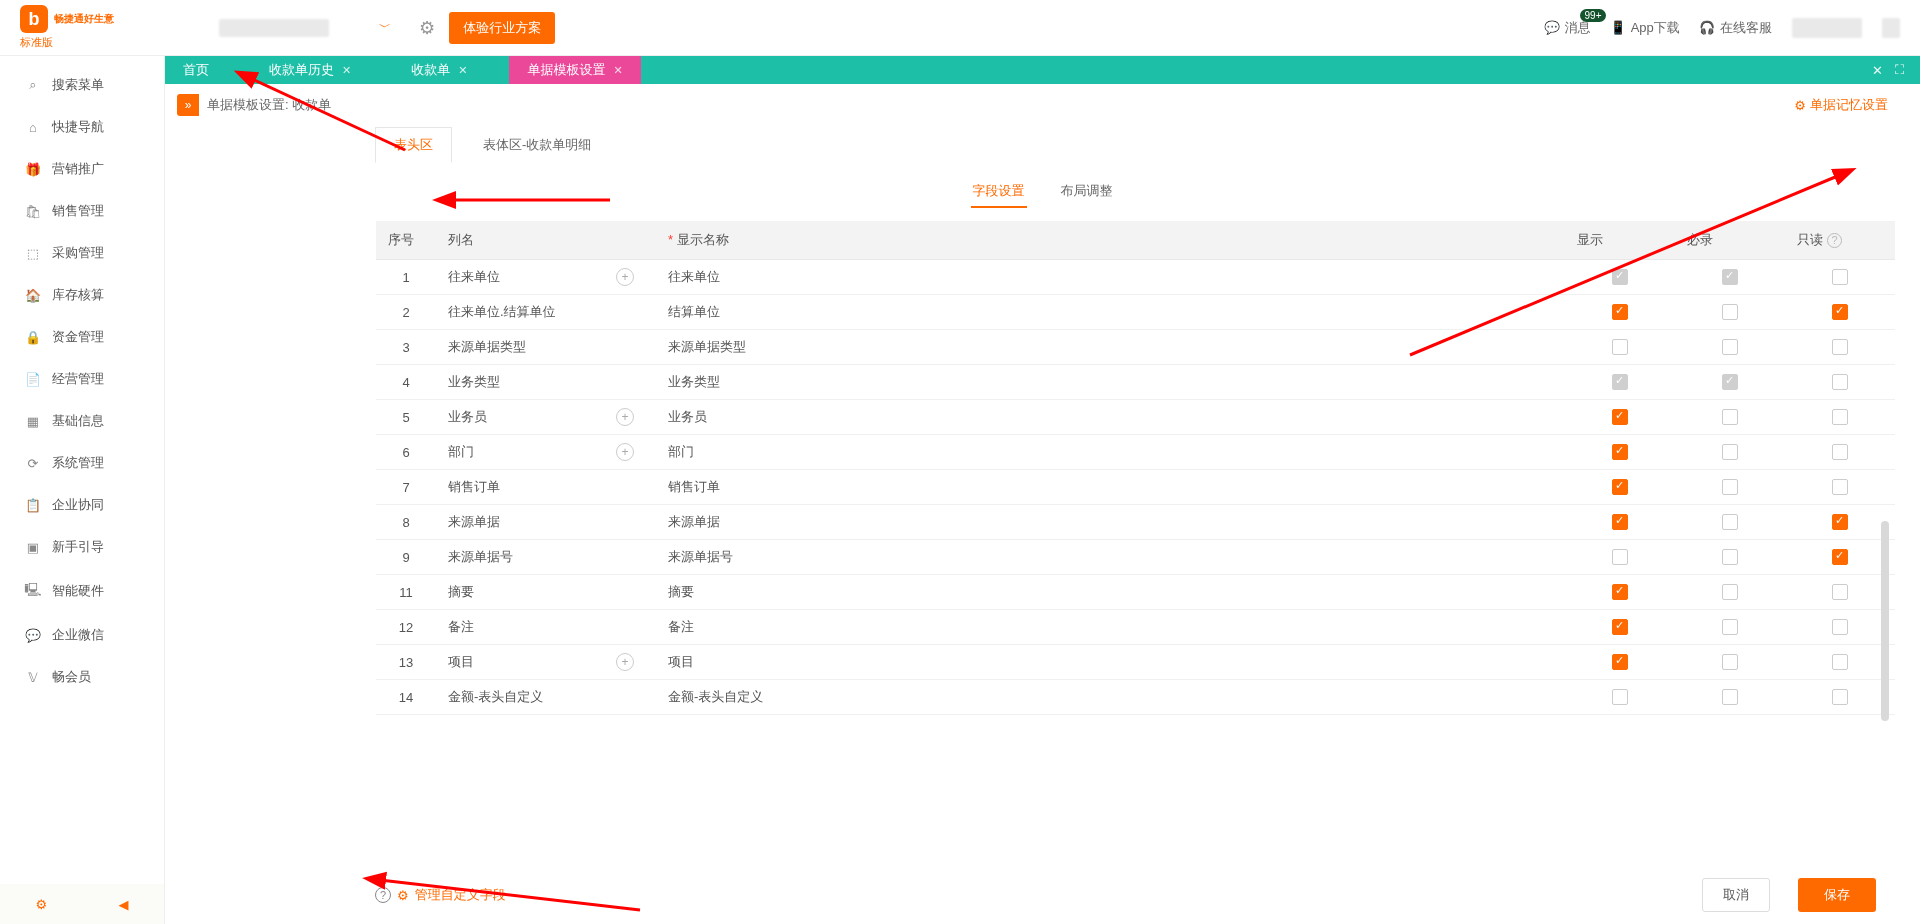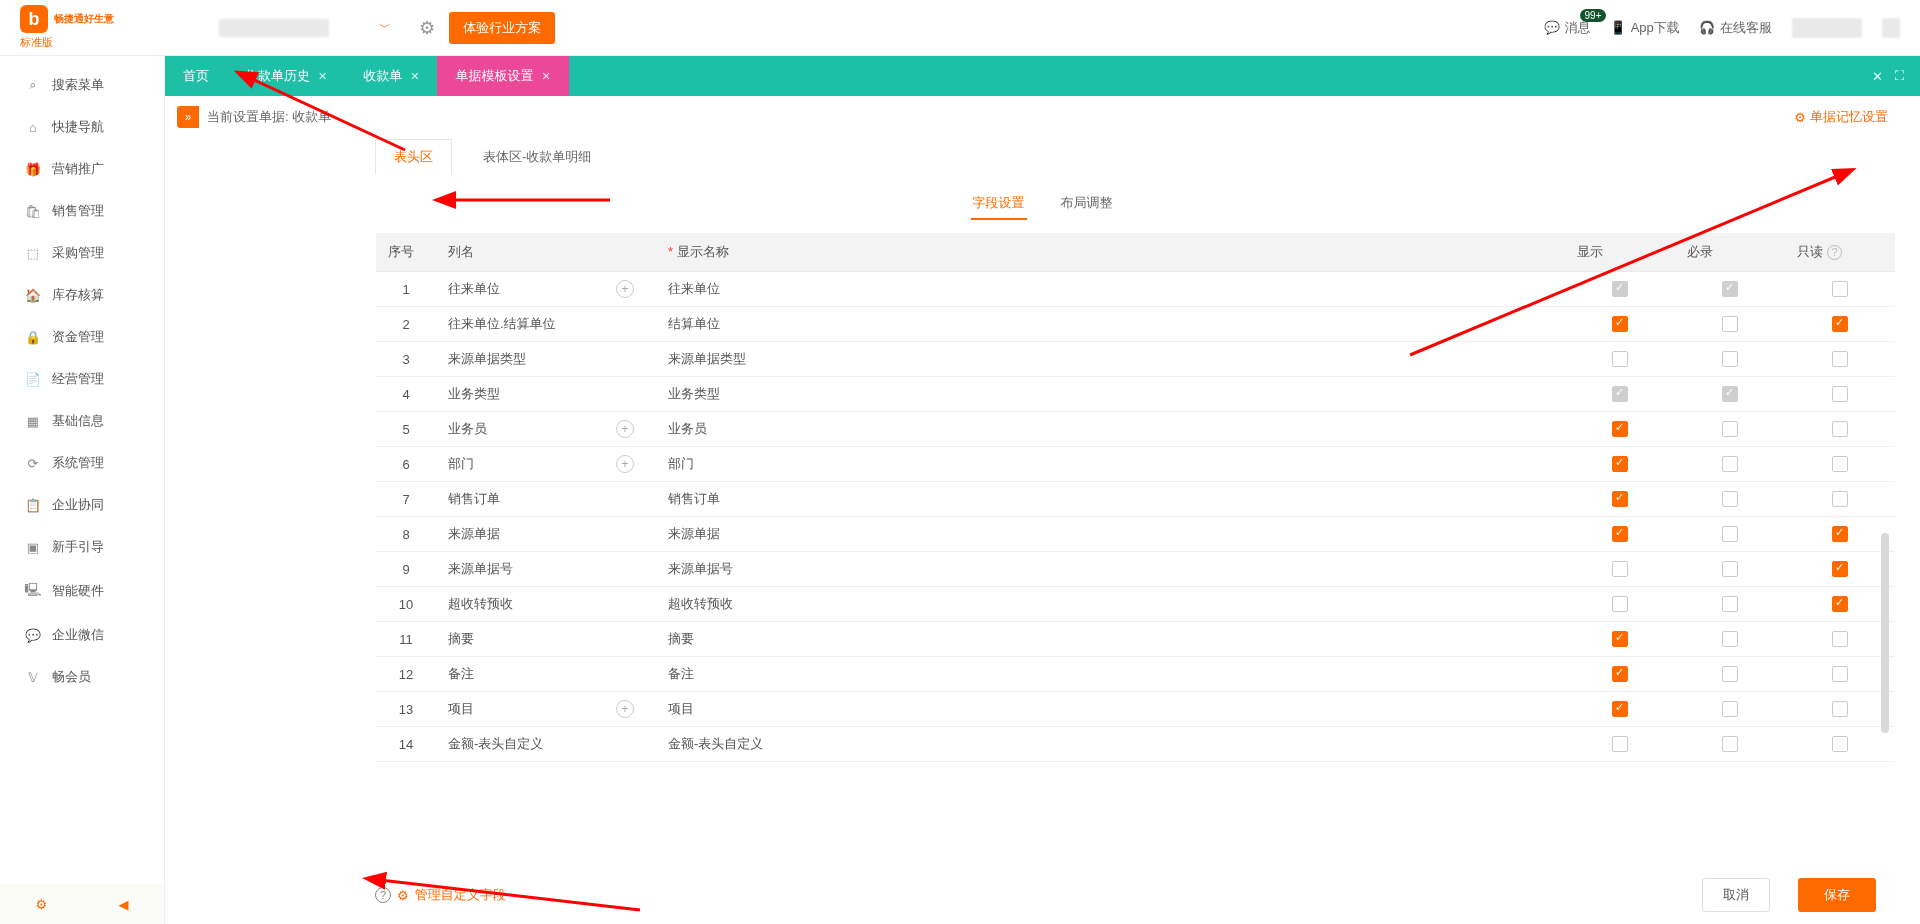--- a/index.html
+++ b/index.html
@@ -27,21 +27,21 @@
 .body-wrap { display: flex; height: calc(100% - 56px); }
 .sidebar { width: 165px; border-right: 1px solid #eee; display: flex; flex-direction: column; justify-content: space-between; background: #fff; }
 .side-menu { padding: 8px 0; }
 .side-item { display: flex; align-items: center; gap: 10px; padding: 12px 24px; color: #555; cursor: pointer; }
 .side-item .ic { width: 18px; text-align: center; color: #888; }
 .side-bottom { height: 40px; background: #fbfbf7; display: flex; align-items: center; justify-content: space-around; color: #ff6a00; }
 .side-bottom span { cursor: pointer; }
 
 
 .main { flex: 1; display: flex; flex-direction: column; background: #fff; position: relative; }
-.tabbar { height: 40px; background: #1dbfa7; display: flex; align-items: stretch; color: white; }
+.tabbar { height: 28px; background: #1dbfa7; display: flex; align-items: stretch; color: white; gap: 24px; }
 .tab { display: flex; align-items: center; padding: 0 18px; cursor: pointer; gap: 8px; font-size: 13px; }
 .tab.active { background: #ec4899; }
 .tab .x { font-size: 11px; opacity: .8; }
 .tabbar-right { margin-left: auto; display: flex; align-items: center; gap: 12px; padding: 0 16px; }
 .tabbar-right span { cursor: pointer; opacity: .9; }
 
 .crumb-row { display: flex; align-items: center; padding: 10px 12px; }
 .crumb-handle { width: 22px; height: 22px; background: #ff6a00; color: white; border-radius: 3px 0 0 3px; display: flex; align-items: center; justify-content: center; font-size: 12px; cursor: pointer; }
 .crumb-text { margin-left: 8px; color: #666; }
 .memory-link { margin-left: auto; color: #ff6a00; display: flex; align-items: center; gap: 4px; cursor: pointer; margin-right: 20px; }
@@ -216,21 +216,21 @@
         </div>
         <div class="tabbar-right">
         <span>✕</span>
         <span>⛶</span>
       </div>
     </div>
 
     <div class="crumb-row">
       <div class="crumb-handle">»</div>
       <span class="crumb-text">
-        <span>当前设置单据:</span>
+        <span>单据模板设置:</span>
         <span>收款单</span>
       </span>
       <a class="memory-link">
         <span>⚙</span>
         <span>单据记忆设置</span>
       </a>
     </div>
 
     <div class="area-tabs">
       <div class="area-tab active">表头区</div>
@@ -316,28 +316,20 @@
               <td class="col-name">来源单据</td>
               <td class="col-disp">来源单据</td>
               <td class="col-chk"><span class="chk on"></span></td>
               <td class="col-chk"><span class="chk"></span></td>
               <td class="col-chk"><span class="chk on"></span></td>
             </tr>
             <tr>
               <td class="col-seq">9</td>
               <td class="col-name">来源单据号</td>
               <td class="col-disp">来源单据号</td>
-              <td class="col-chk"><span class="chk"></span></td>
-              <td class="col-chk"><span class="chk"></span></td>
-              <td class="col-chk"><span class="chk on"></span></td>
-            </tr>
-            <tr>
-              <td class="col-seq">10</td>
-              <td class="col-name">超收转预收</td>
-              <td class="col-disp">超收转预收</td>
               <td class="col-chk"><span class="chk"></span></td>
               <td class="col-chk"><span class="chk"></span></td>
               <td class="col-chk"><span class="chk on"></span></td>
             </tr>
             <tr>
               <td class="col-seq">11</td>
               <td class="col-name">摘要</td>
               <td class="col-disp">摘要</td>
               <td class="col-chk"><span class="chk on"></span></td>
               <td class="col-chk"><span class="chk"></span></td>

